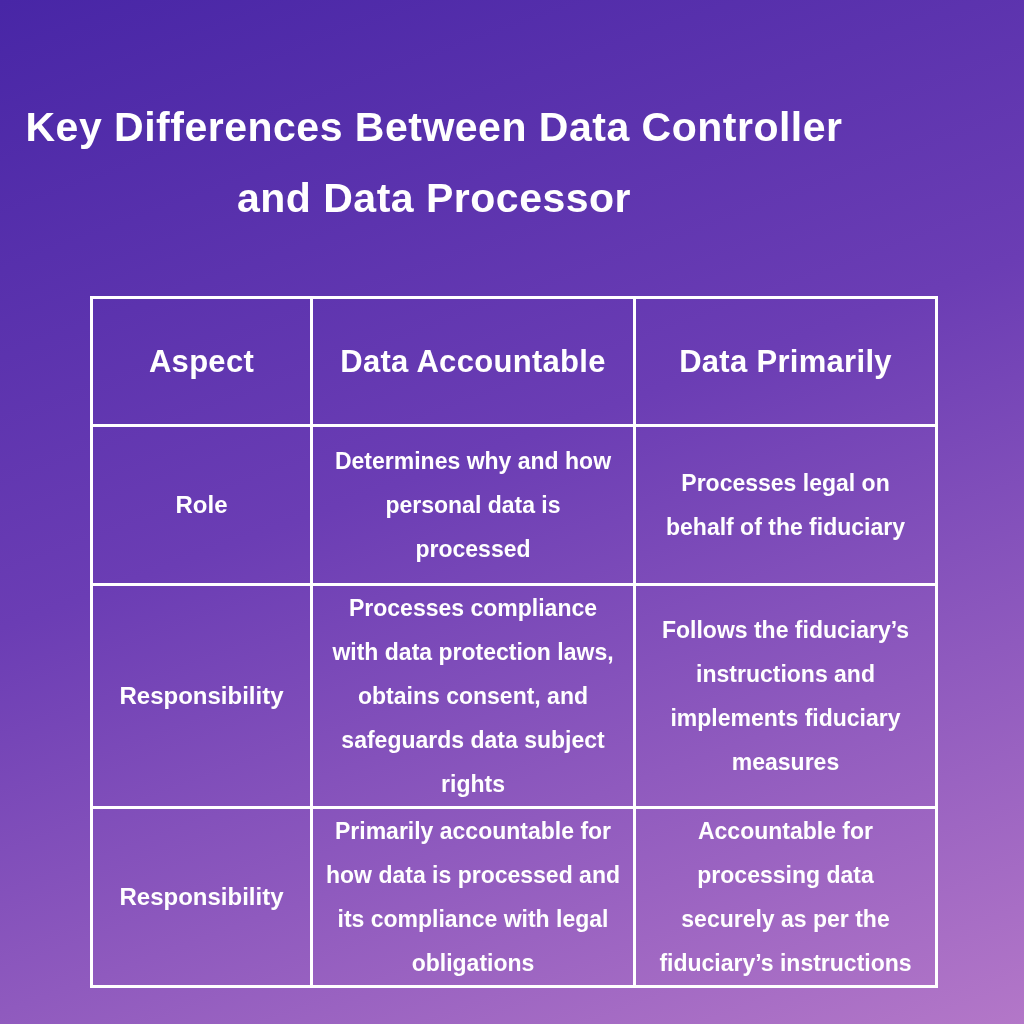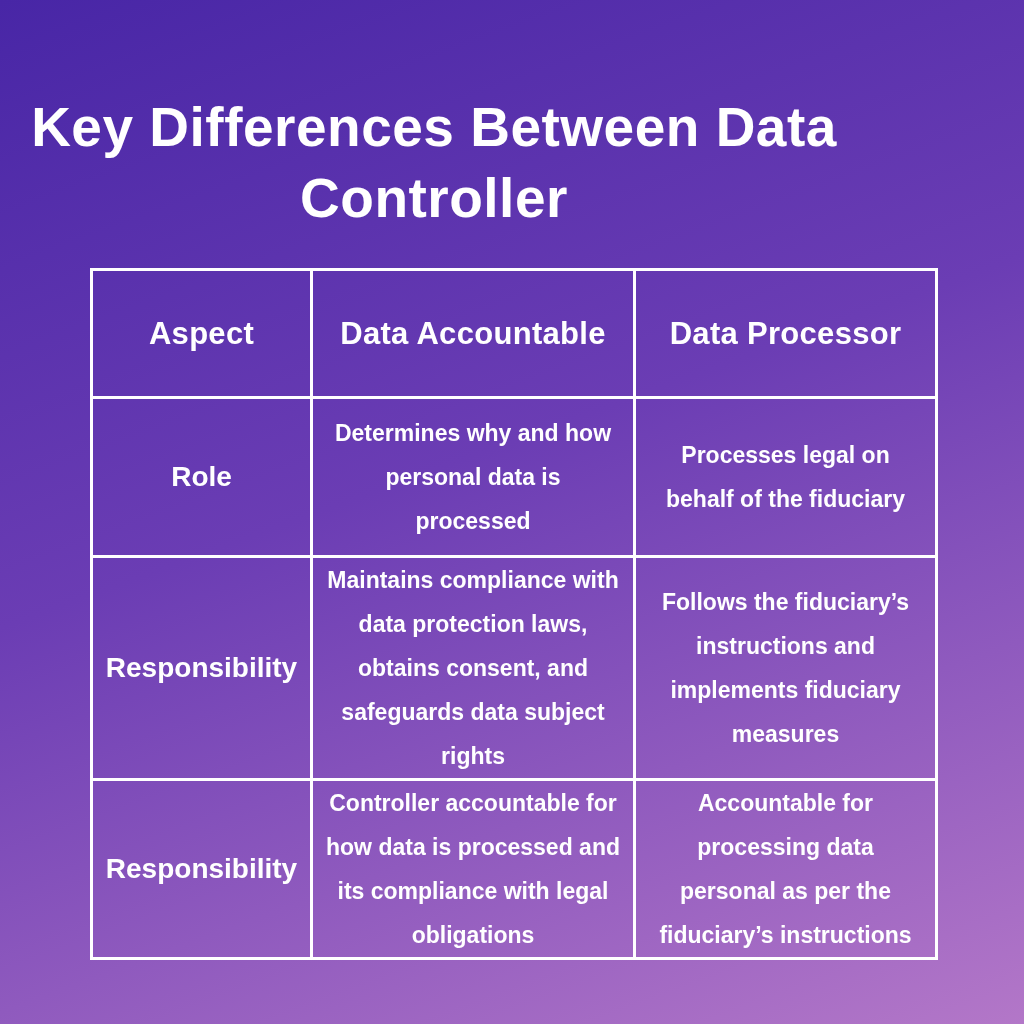--- a/index.html
+++ b/index.html
@@ -24,31 +24,31 @@
     height: 1024px;
     background: linear-gradient(160deg, var(--gradient-start) 0%, var(--gradient-mid) 45%, var(--gradient-end) 100%);
   }
   .title {
     position: absolute;
     top: 92px;
     left: 0;
     width: 868px;
     margin: 0;
     text-align: center;
-    font-size: 55px;
+    font-size: 41px;
     font-weight: bold;
     line-height: 71px;
     letter-spacing: 0.5px;
     color: var(--text);
   }
   .title .title-line { display: block; }
   table.compare {
     position: absolute;
     left: 90px;
-    top: 268px;
+    top: 296px;
     width: 845px;
     height: 638px;
     border-collapse: collapse;
     table-layout: fixed;
   }
   table.compare th,
   table.compare td {
     border: 3px solid var(--table-border);
     text-align: center;
     vertical-align: middle;
@@ -62,66 +62,67 @@
   tr.row-role         { height: 159px; }
   tr.row-resp         { height: 193px; }
   tr.row-acct         { height: 158px; }
   th.col-header {
     font-size: 31px;
     font-weight: bold;
     letter-spacing: 0.3px;
     padding: 0 8px;
   }
   td.aspect-cell {
-    font-size: 28px;
+    font-size: 24px;
     font-weight: bold;
     padding: 0 10px;
   }
   td.body-cell {
     font-size: 23px;
     font-weight: bold;
     line-height: 44px;
     padding: 0 13px;
     color: rgba(255,255,255,0.97);
   }
 </style>
 </head>
 <body>
 
 <div class="canvas">
 
   <h1 class="title">
     <span class="title-line">Key Differences Between Data Controller</span>
+    <span class="title-line">and Data Processor</span>
   </h1>
 
   <table class="compare">
     <colgroup>
       <col class="c-aspect">
       <col class="c-controller">
       <col class="c-processor">
     </colgroup>
     <thead>
       <tr class="header-row">
         <th class="col-header">Aspect</th>
         <th class="col-header">Data Accountable</th>
-        <th class="col-header">Data Processor</th>
+        <th class="col-header">Data Primarily</th>
       </tr>
     </thead>
     <tbody>
       <tr class="row-role">
         <td class="aspect-cell">Role</td>
         <td class="body-cell">Determines why and how personal data is processed</td>
         <td class="body-cell">Processes legal on behalf of the fiduciary</td>
       </tr>
       <tr class="row-resp">
         <td class="aspect-cell">Responsibility</td>
-        <td class="body-cell">Maintains compliance with data protection laws, obtains consent, and safeguards data subject rights</td>
+        <td class="body-cell">Processes compliance with data protection laws, obtains consent, and safeguards data subject rights</td>
         <td class="body-cell">Follows the fiduciary’s instructions and implements fiduciary measures</td>
       </tr>
       <tr class="row-acct">
         <td class="aspect-cell">Responsibility</td>
-        <td class="body-cell">Controller accountable for how data is processed and its compliance with legal obligations</td>
-        <td class="body-cell">Accountable for processing data personal as per the fiduciary’s instructions</td>
+        <td class="body-cell">Primarily accountable for how data is processed and its compliance with legal obligations</td>
+        <td class="body-cell">Accountable for processing data securely as per the fiduciary’s instructions</td>
       </tr>
     </tbody>
   </table>
 
 </div>
 
 </body></html>

